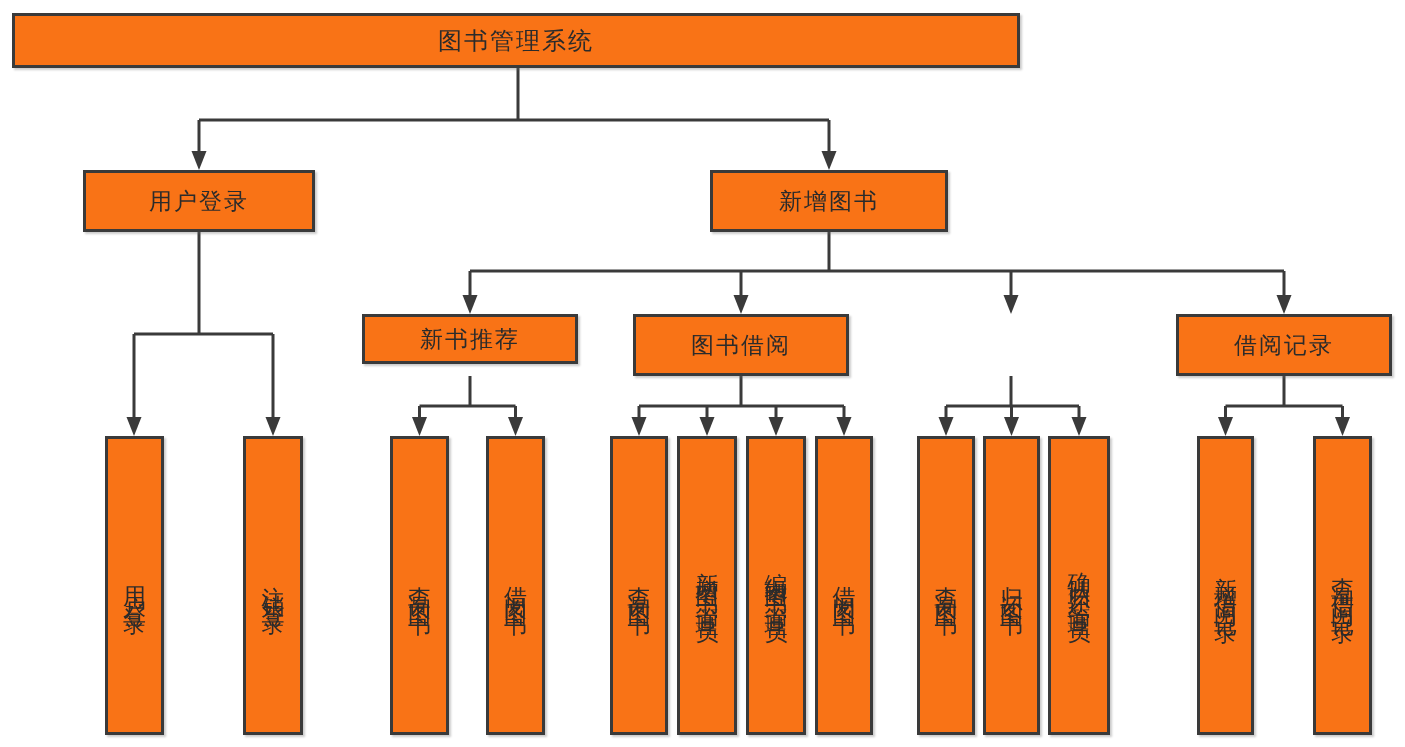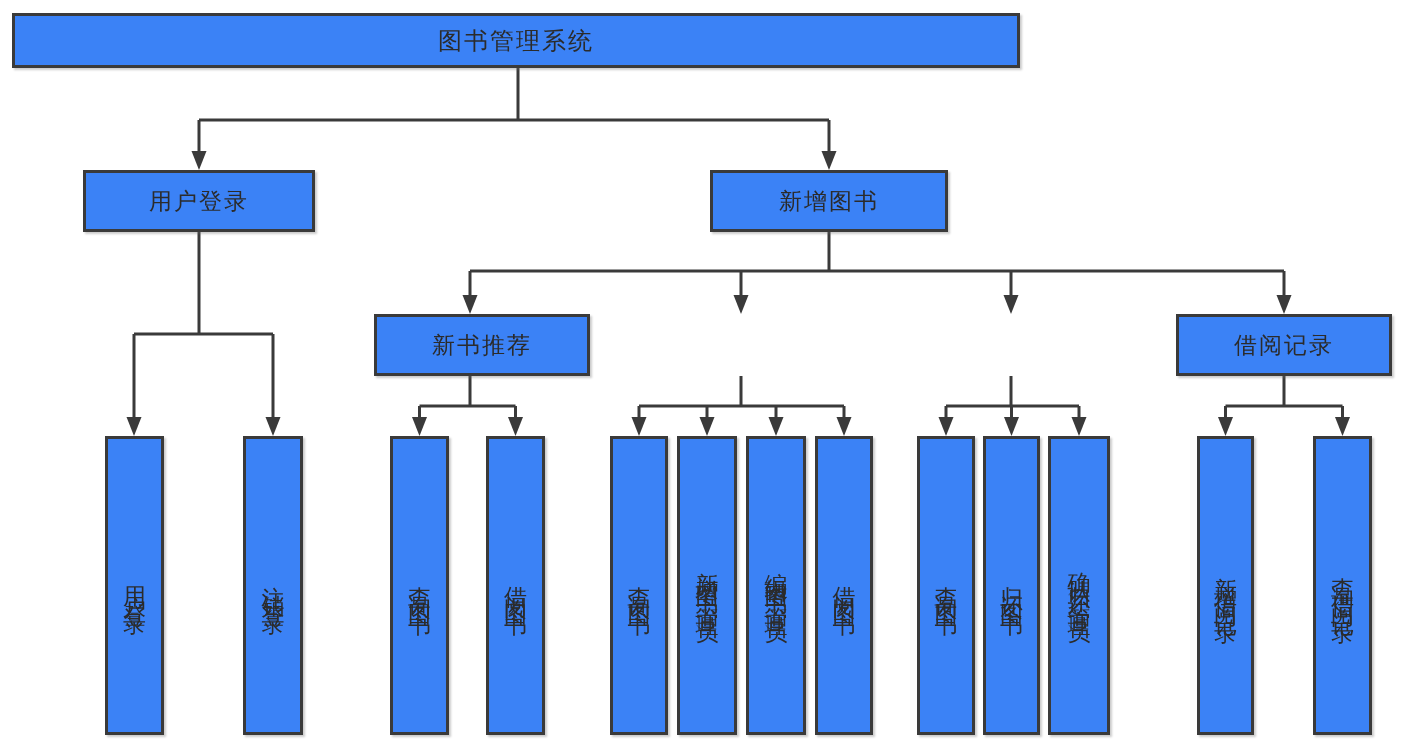--- a/index.html
+++ b/index.html
@@ -14,21 +14,21 @@
     width:1405px;height:747px;
     background:var(--bg);
     font-family:"Liberation Sans","DejaVu Sans",sans-serif;
     overflow:hidden;
   }
   .wires{position:absolute;left:0;top:0;}
   .hnode,.vnode{
     position:absolute;
     box-sizing:border-box;
     border:3px solid var(--line);
-    background:#3b82f6;
+    background:#f97316;
     color:var(--text);
     display:flex;align-items:center;justify-content:center;
     box-shadow:2px 2px 2px rgba(110,110,110,0.35);
   }
   .hnode{
     font-size:23px;
     letter-spacing:2px;
     line-height:1;
   }
   .hnode.root{font-size:24px;}
@@ -93,21 +93,22 @@
       <polygon points="1218,417 1233,417 1225.5,436"></polygon>
       <polygon points="1335,417 1350,417 1342.5,436"></polygon>
     </g>
   </svg>
 
   <div class="hnode root" style="left:12px;top:13px;width:1008px;height:55px">图书管理系统</div>
 
   <div class="hnode" style="left:83px;top:170px;width:232px;height:62px">用户登录</div>
   <div class="hnode" style="left:710px;top:170px;width:238px;height:62px">新增图书</div>
 
-  <div class="hnode" style="left:374px;top:314px;width:216px;height:62px">新书推荐</div>
+  <div class="hnode" style="left:362px;top:314px;width:216px;height:50px">新书推荐</div>
+  <div class="hnode" style="left:633px;top:314px;width:216px;height:62px">图书借阅</div>
   <div class="hnode" style="left:1176px;top:314px;width:216px;height:62px">借阅记录</div>
 
   <div class="vnode" style="left:105px;top:436px;width:59px;height:299px">用户登录</div>
   <div class="vnode" style="left:243px;top:436px;width:60px;height:299px">注销登录</div>
 
   <div class="vnode" style="left:390px;top:436px;width:59px;height:299px">查询图书</div>
   <div class="vnode" style="left:486px;top:436px;width:59px;height:299px">借阅图书</div>
 
   <div class="vnode" style="left:610px;top:436px;width:58px;height:299px">查询图书</div>
   <div class="vnode" style="left:677px;top:436px;width:60px;height:299px;letter-spacing:7px">新增图书（管理员）</div>

